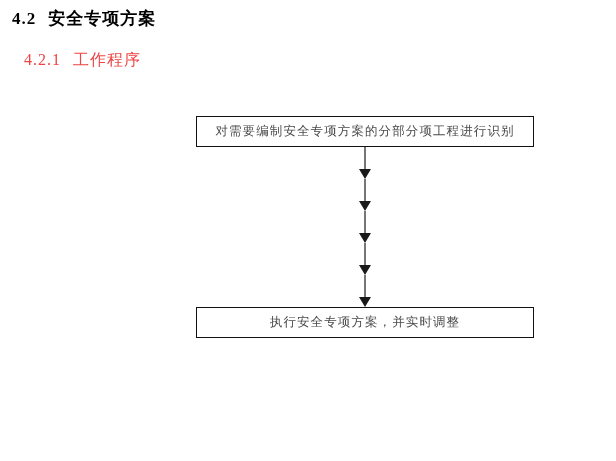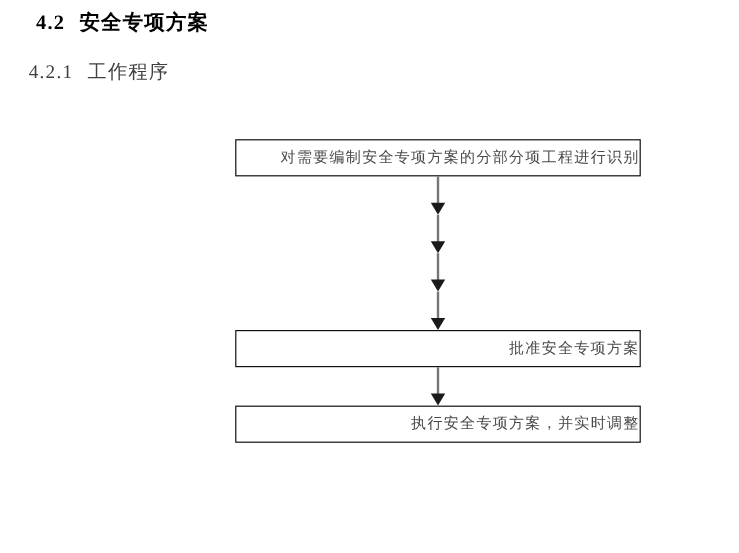--- a/index.html
+++ b/index.html
@@ -20,54 +20,53 @@
   #heading-l1 {
     position: absolute;
     left: 12px;
     top: 7px;
     font-family: "Liberation Serif", "DejaVu Serif", serif;
     font-weight: bold;
     font-size: 17px;
     letter-spacing: 1px;
     color: #000000;
     white-space: nowrap;
-    margin-left: 18px;
   }
   #heading-l1 .num { margin-right: 12px; }
 
   #heading-l2 {
     position: absolute;
     left: 24px;
     top: 50px;
     font-family: "Liberation Serif", "DejaVu Serif", serif;
     font-weight: normal;
     font-size: 16px;
     letter-spacing: 1px;
-    color: #404040;
+    color: #ef4444;
     white-space: nowrap;
   }
   #heading-l2 .num { margin-right: 12px; }
 
   
   #flowchart {
     position: absolute;
     left: 196px;
     top: 116px;
     width: 338px;
   }
   .flow-node {
     position: relative;
     box-sizing: border-box;
     width: 338px;
     height: 31px;
     border: 1.4px solid #111111;
     background: #ffffff;
     display: flex;
     align-items: center;
-    justify-content: flex-end;
+    justify-content: center;
   }
   .flow-label {
     font-family: "Liberation Serif", "DejaVu Serif", serif;
     font-size: 12.5px;
     letter-spacing: 1.1px;
     color: #4a4a4a;
     white-space: nowrap;
     line-height: 1;
   }
   .flow-connector {
@@ -129,23 +128,20 @@
     <span class="shaft"></span>
     <span class="head"></span>
   </div>
 
 
   <div class="flow-connector">
     <span class="shaft"></span>
     <span class="head"></span>
   </div>
 
-  <div class="flow-node">
-    <span class="flow-label">批准安全专项方案</span>
-  </div>
 
   <div class="flow-connector">
     <span class="shaft"></span>
     <span class="head"></span>
   </div>
 
   <div class="flow-node">
     <span class="flow-label">执行安全专项方案，并实时调整</span>
   </div>
 

